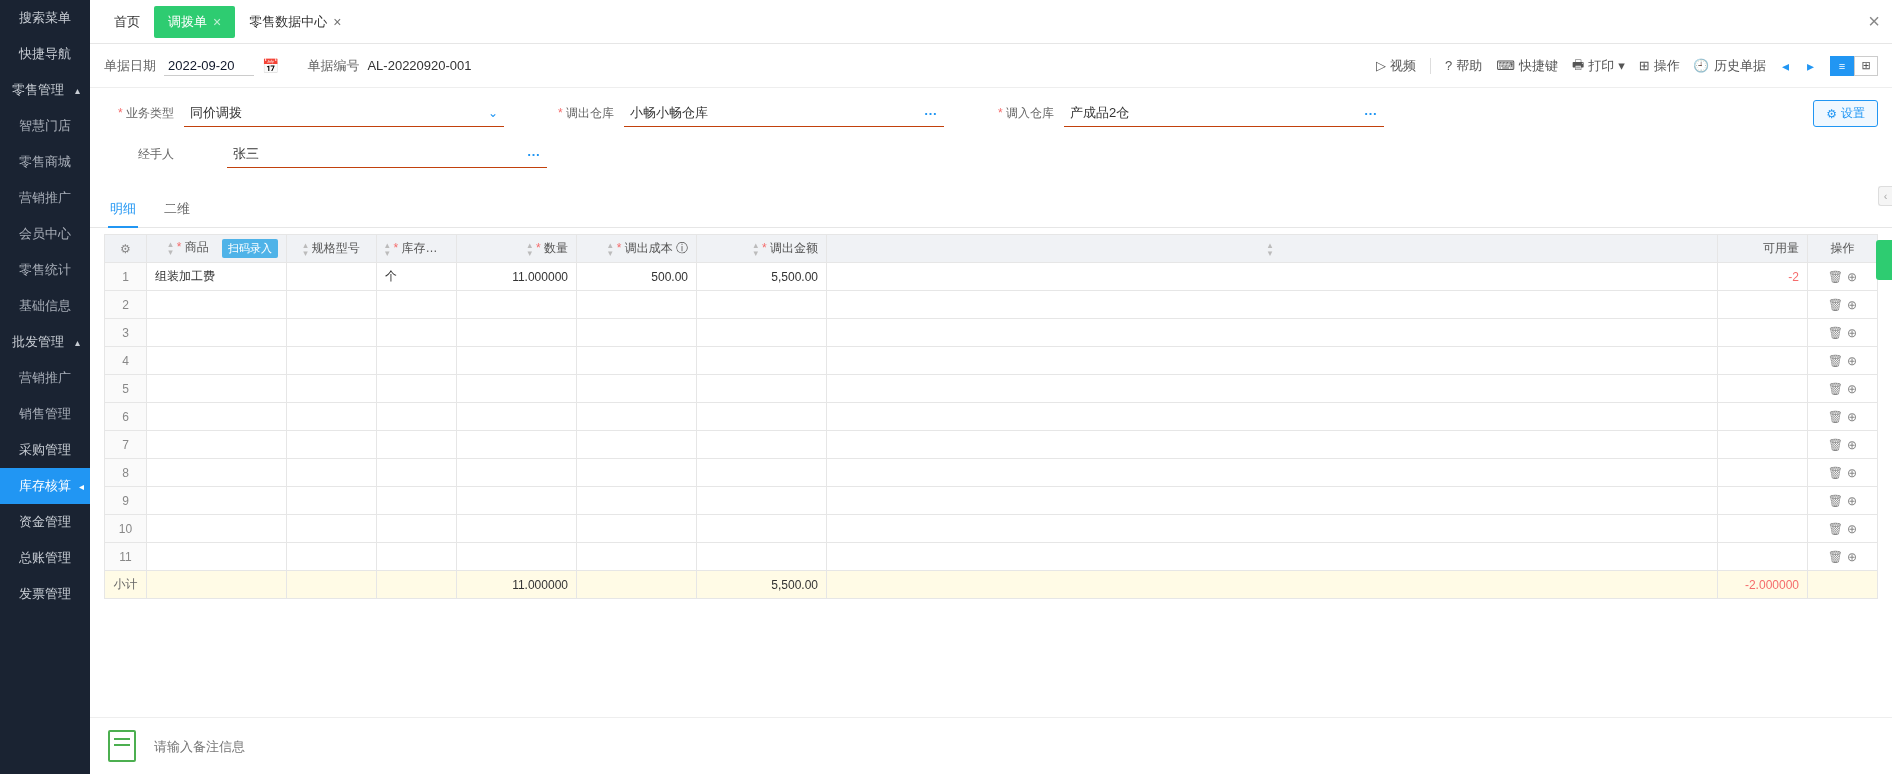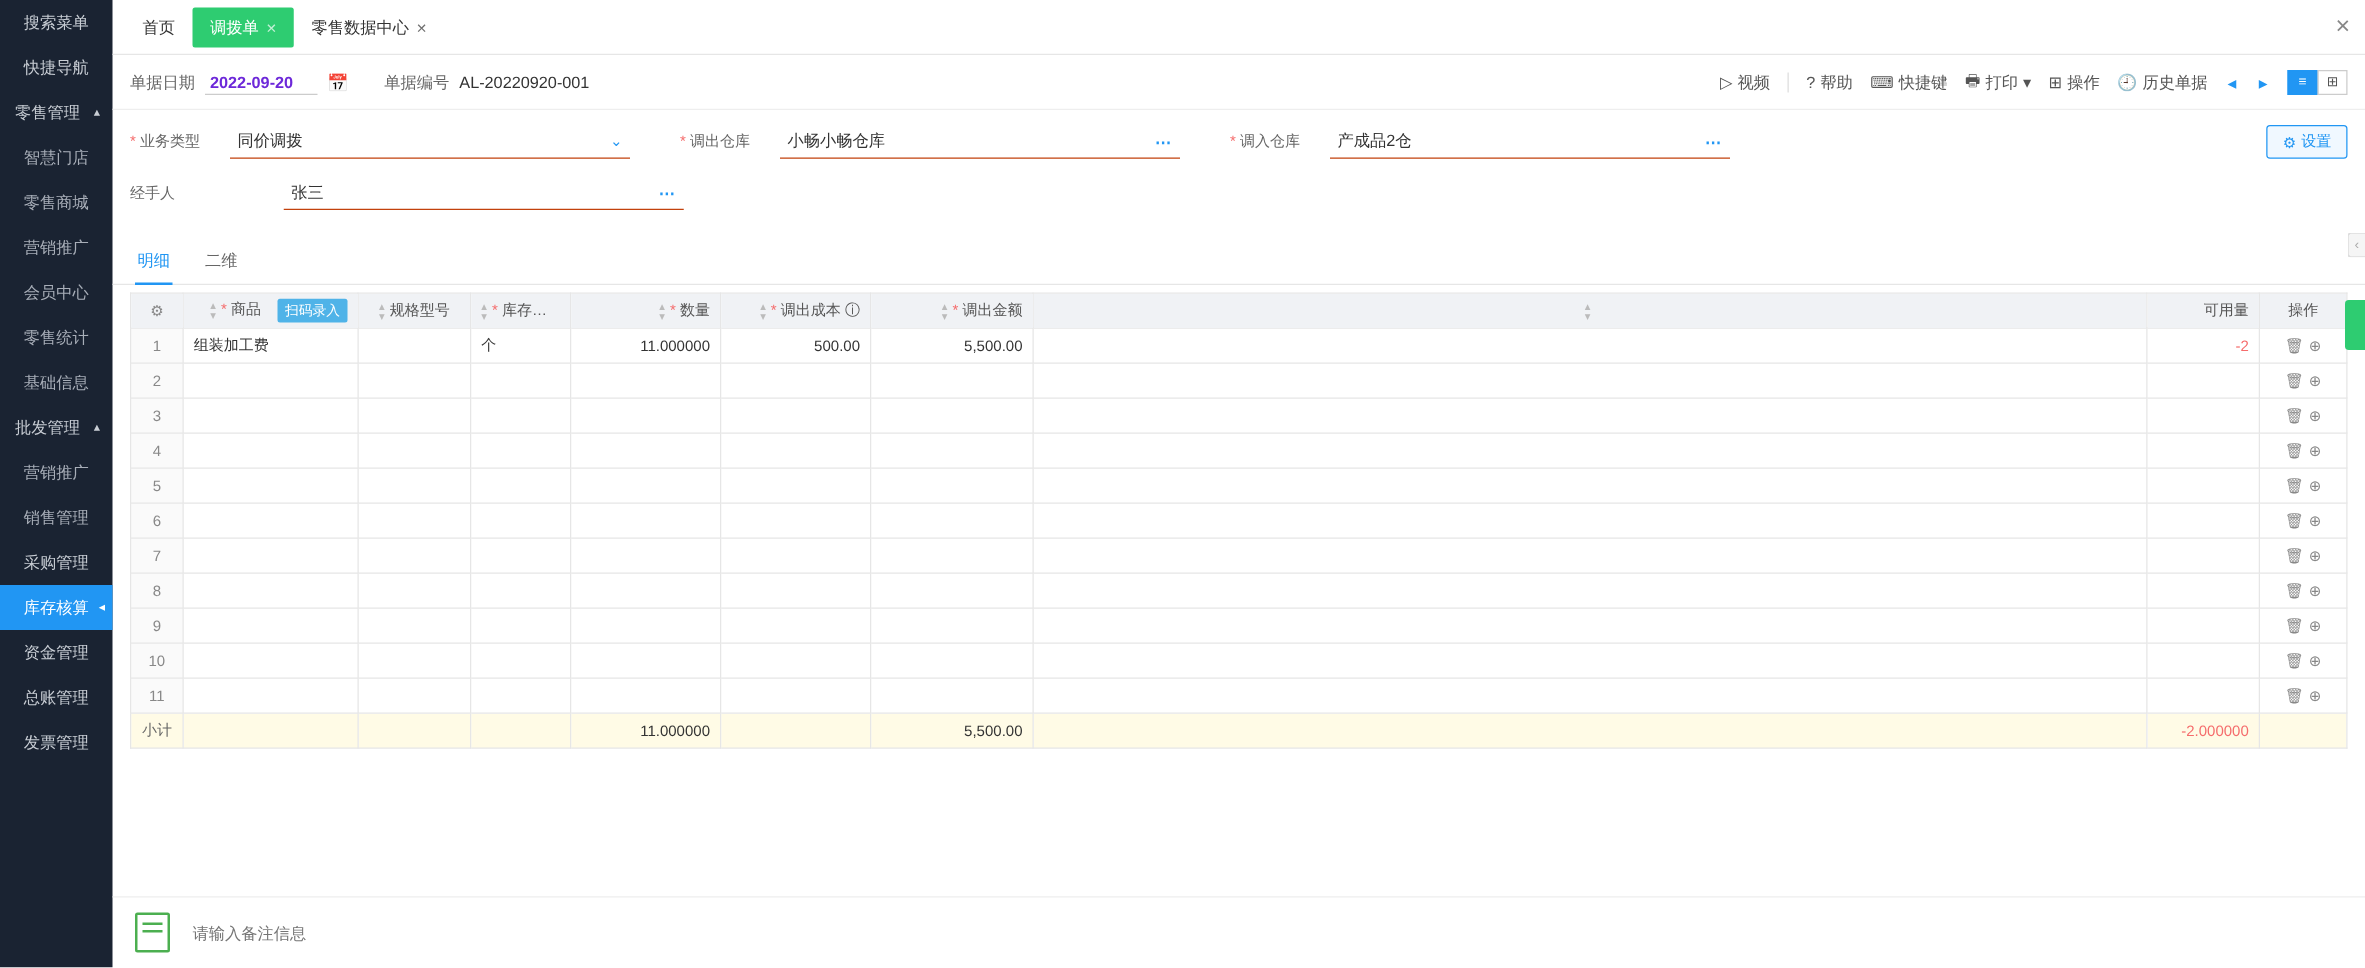--- a/index.html
+++ b/index.html
@@ -21,37 +21,37 @@
 
 .tabs { height: 44px; display: flex; align-items: center; border-bottom: 1px solid #e6e6e6; padding: 0 10px; position: relative; }
 .tab { padding: 0 14px; height: 32px; display: flex; align-items: center; gap: 6px; font-size: 13px; cursor: pointer; border-radius: 2px; }
 .tab.active { background: #2ecc71; color: #fff; }
 .tab .close { font-size: 14px; opacity: .7; }
 .tabs-close { position: absolute; right: 12px; font-size: 20px; color: #888; cursor: pointer; }
 
 
 .toolbar { height: 44px; display: flex; align-items: center; padding: 0 14px; border-bottom: 1px solid #eee; font-size: 13px; gap: 8px; }
 .toolbar .lbl { color: #666; font-family: Liberation Mono, monospace; }
-.date-val { color: #6d28d9; border-bottom: 1px solid #ccc; padding: 2px 4px; min-width: 90px; font-weight: bold; }
+.date-val { color: #0f172a; border-bottom: 1px solid #ccc; padding: 2px 4px; min-width: 90px; }
 .cal-icon { color: #2196f3; font-size: 14px; }
 .doc-no { color: #333; }
 .toolbar-right { margin-left: auto; display: flex; align-items: center; gap: 14px; color: #555; }
 .tb-btn { display: flex; align-items: center; gap: 4px; cursor: pointer; font-size: 13px; }
 .tb-btn .ic { font-size: 13px; }
 .divider { width: 1px; height: 16px; background: #ddd; }
 .pager-btn { color: #2196f3; font-size: 14px; cursor: pointer; padding: 0 2px; }
 .view-toggle { display: flex; }
 .view-toggle span { width: 24px; height: 20px; border: 1px solid #ccc; display: flex; align-items: center; justify-content: center; font-size: 11px; cursor: pointer; }
 .view-toggle span.on { background: #2196f3; color: #fff; border-color: #2196f3; }
 
 
 .form-area { padding: 12px 14px 4px; }
 .form-row { display: flex; gap: 40px; margin-bottom: 14px; }
 .form-field { display: flex; align-items: center; gap: 10px; }
-.form-field .flabel { width: 70px; text-align: left; color: #666; font-size: 12px; }
+.form-field .flabel { width: 70px; text-align: right; color: #666; font-size: 12px; }
 .req::before { content: '* '; color: #f56c6c; }
 .finput { border: none; border-bottom: 1px solid #c2410c; padding: 4px 6px; min-width: 320px; font-size: 13px; color: #333; display: flex; align-items: center; justify-content: space-between; }
 .finput.sm { min-width: 320px; margin-left: 43px; }
 .finput .arrow { color: #2196f3; font-size: 12px; }
 .finput .dots { color: #2196f3; letter-spacing: 1px; font-weight: bold; }
 .settings-btn { border: 1px solid #2196f3; color: #2196f3; padding: 4px 12px; border-radius: 3px; background: #f0f8ff; cursor: pointer; display: flex; align-items: center; gap: 4px; font-size: 12px; margin-left: auto; }
 
 
 .subtabs { display: flex; gap: 24px; padding: 0 18px; border-bottom: 1px solid #e6e6e6; margin-top: 6px; }
 .subtab { padding: 8px 2px; cursor: pointer; font-size: 13px; color: #666; }

